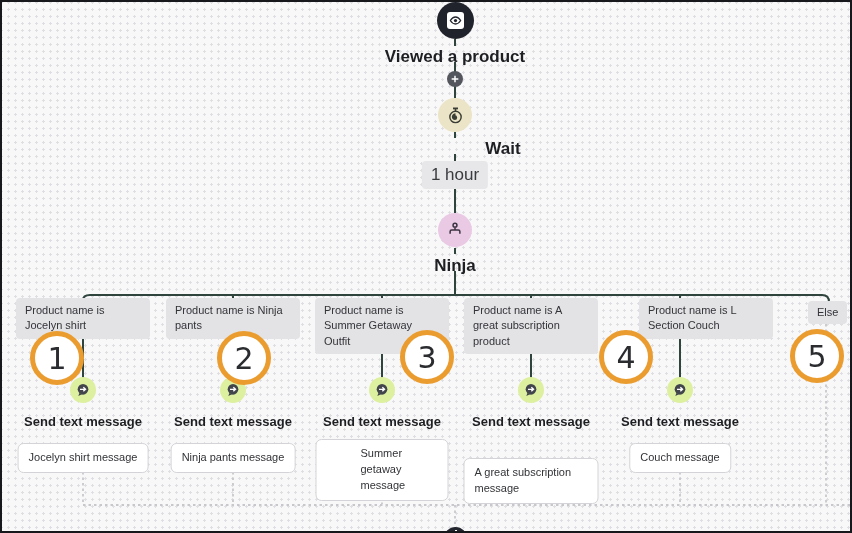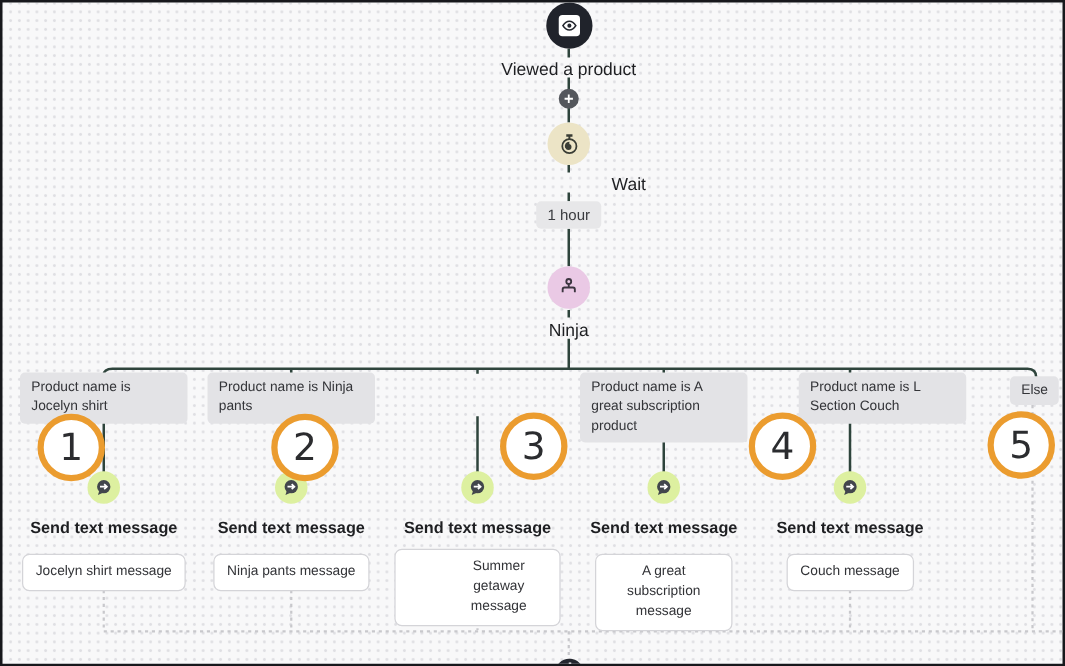--- a/index.html
+++ b/index.html
@@ -12,35 +12,35 @@
     font-family:"Liberation Sans",sans-serif;color:#222326;
   }
   .lines{position:absolute;left:0;top:0;z-index:1;}
   .node-circle{position:absolute;border-radius:50%;display:flex;align-items:center;justify-content:center;z-index:2;}
   .trigger{width:37px;height:37px;left:435px;top:0px;background:#20232b;}
   .trigger .sq{width:17px;height:17px;background:#ffffff;border-radius:3px;display:flex;align-items:center;justify-content:center;}
   .plusc{width:16px;height:16px;left:445px;top:69px;background:#53565c;}
   .waitc{width:34px;height:34px;left:436px;top:96px;background:#ece4c6;}
   .branchc{width:34px;height:34px;left:436px;top:211px;background:#eac9e5;}
   .msgc{width:26px;height:26px;background:#ddf0a0;position:absolute;top:375px;border-radius:50%;display:flex;align-items:center;justify-content:center;z-index:2;}
-  .nlabel{position:absolute;z-index:2;transform:translateX(-50%);left:453px;font-weight:400;font-size:14px;color:#1e1f22;white-space:nowrap;}
+  .nlabel{position:absolute;z-index:2;transform:translateX(-50%);left:453px;font-weight:700;font-size:17px;color:#1e1f22;white-space:nowrap;}
   .badge{
     position:absolute;z-index:2;left:453px;transform:translateX(-50%);top:159px;
-    background:#e7e7e9;border-radius:4px;padding:4px 9px;font-size:12px;color:#3a3b3f;
+    background:#e7e7e9;border-radius:4px;padding:4px 9px;font-size:17px;color:#3a3b3f;
   }
   .cond{
     position:absolute;z-index:2;top:296px;width:134px;box-sizing:border-box;
     background:#e3e3e6;border-radius:4px;padding:5px 9px;font-size:11px;line-height:1.4;color:#333438;
   }
   .cond.else{width:auto;top:299px;padding:4px 9px;}
   .sendlbl{position:absolute;z-index:2;top:412px;width:170px;transform:translateX(-50%);text-align:center;font-weight:700;font-size:13px;color:#1e1f22;}
   .msgbox{
     position:absolute;z-index:2;transform:translateX(-50%);box-sizing:border-box;
     background:#ffffff;border:1px solid #d4d4d8;border-radius:6px;padding:6px 10px;
-    font-size:11px;line-height:1.45;color:#323337;text-align:center;
+    font-size:11px;line-height:1.45;color:#323337;
   }
   .annot{
     position:absolute;z-index:6;width:54px;height:54px;box-sizing:border-box;border-radius:50%;
     background:#ffffff;border:5px solid #eb9c2f;display:flex;align-items:center;justify-content:center;
     font-size:30px;font-weight:400;color:#2b2c2f;font-family:"DejaVu Sans",sans-serif;
   }
   .bottomnode{position:absolute;z-index:2;left:442px;top:525px;width:23px;height:23px;border-radius:50%;background:#23262e;display:flex;justify-content:center;}
   .bottomnode .slit{width:2px;height:7px;background:#ffffff;margin-top:3px;}
 </style>
 </head>
@@ -115,40 +115,41 @@
   <div class="msgc" style="left:218px;">
     <svg width="16" height="16" viewBox="0 0 24 24">
         <circle cx="12" cy="11" r="8" fill="#42464c"></circle>
         <path d="M6.5 16.5 L5 21 L10.5 18.5 Z" fill="#42464c"></path>
         <path d="M7.5 11 H15 M12.5 8 L15.8 11 L12.5 14" stroke="#ffffff" stroke-width="2" fill="none"></path>
       </svg>
   </div>
   <div class="sendlbl" style="left:231px;">Send text message</div>
   <div class="msgbox" style="left:231px;top:441px;white-space:nowrap;">Ninja pants message</div>
 
+  <div class="cond" style="left:313px;">Product name is Summer Getaway Outfit</div>
   <div class="msgc" style="left:367px;">
     <svg width="16" height="16" viewBox="0 0 24 24">
         <circle cx="12" cy="11" r="8" fill="#42464c"></circle>
         <path d="M6.5 16.5 L5 21 L10.5 18.5 Z" fill="#42464c"></path>
         <path d="M7.5 11 H15 M12.5 8 L15.8 11 L12.5 14" stroke="#ffffff" stroke-width="2" fill="none"></path>
       </svg>
   </div>
   <div class="sendlbl" style="left:380px;">Send text message</div>
   <div class="msgbox" style="left:380px;top:437px;width:133px;padding-left:44px;">Summer getaway message</div>
 
   <div class="cond" style="left:462px;">Product name is A great subscription product</div>
   <div class="msgc" style="left:516px;">
     <svg width="16" height="16" viewBox="0 0 24 24">
         <circle cx="12" cy="11" r="8" fill="#42464c"></circle>
         <path d="M6.5 16.5 L5 21 L10.5 18.5 Z" fill="#42464c"></path>
         <path d="M7.5 11 H15 M12.5 8 L15.8 11 L12.5 14" stroke="#ffffff" stroke-width="2" fill="none"></path>
       </svg>
   </div>
   <div class="sendlbl" style="left:529px;">Send text message</div>
-  <div class="msgbox" style="left:529px;top:441px;width:110px;">A great subscription message</div>
+  <div class="msgbox" style="left:529px;top:456px;width:135px;">A great subscription message</div>
 
   <div class="cond" style="left:611px;margin-left:26px;">Product name is L Section Couch</div>
   <div class="msgc" style="left:665px;">
     <svg width="16" height="16" viewBox="0 0 24 24">
         <circle cx="12" cy="11" r="8" fill="#42464c"></circle>
         <path d="M6.5 16.5 L5 21 L10.5 18.5 Z" fill="#42464c"></path>
         <path d="M7.5 11 H15 M12.5 8 L15.8 11 L12.5 14" stroke="#ffffff" stroke-width="2" fill="none"></path>
       </svg>
   </div>
   <div class="sendlbl" style="left:678px;">Send text message</div>

